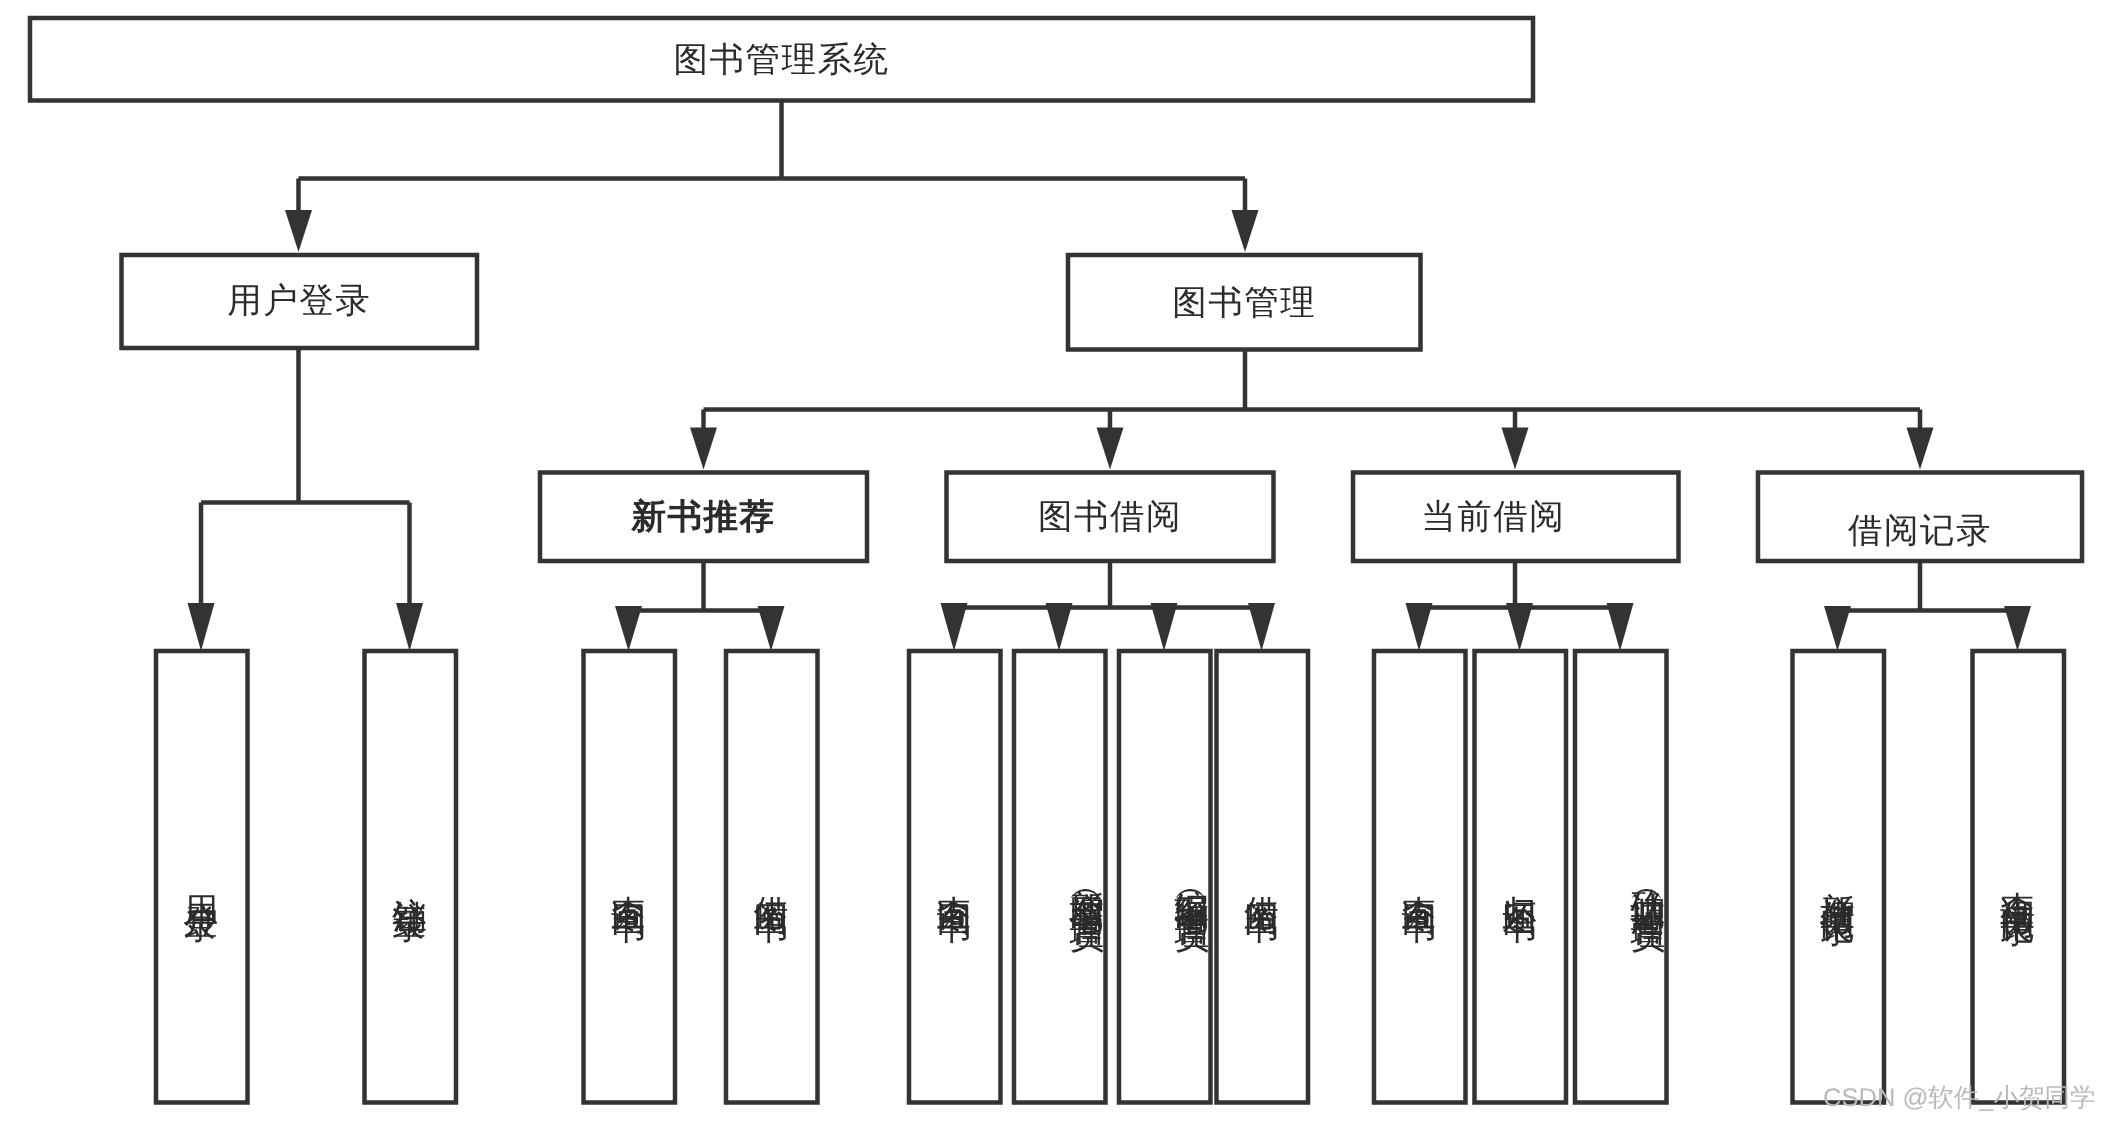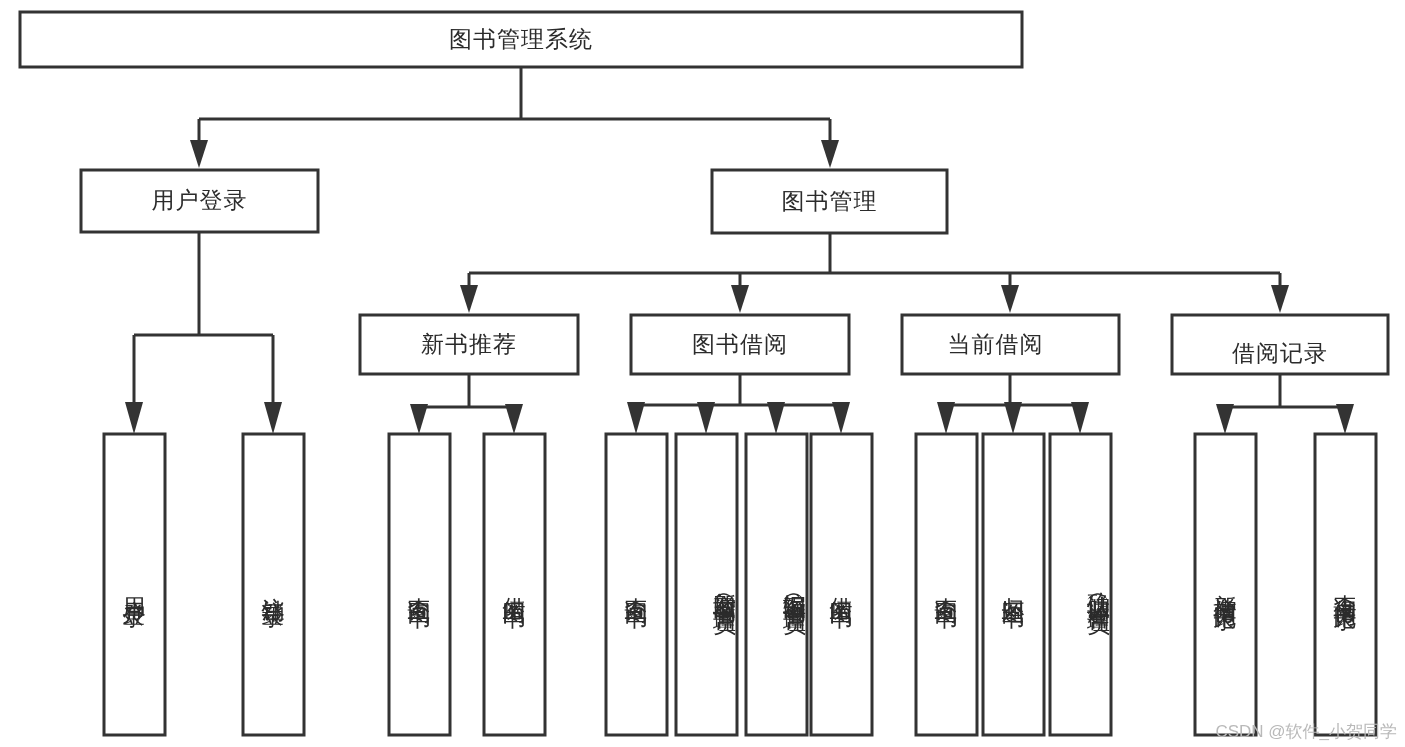--- a/index.html
+++ b/index.html
@@ -177,21 +177,21 @@
     <rect class="node-rect" x="1050" y="434" width="61" height="301"></rect>
     <rect class="node-rect" x="1195" y="434" width="61" height="301"></rect>
     <rect class="node-rect" x="1315" y="434" width="61" height="301"></rect>
   </svg>
 
   <div class="node-label h-label" style="left:20px; top:12px; width:1002px; height:55px;">图书管理系统</div>
 
   <div class="node-label h-label" style="left:81px; top:170px; width:237px; height:62px;">用户登录</div>
   <div class="node-label h-label" style="left:712px; top:170px; width:235px; height:63px;font-family:Liberation Serif, serif;">图书管理</div>
 
-  <div class="node-label h-label" style="left:360px; top:315px; width:218px; height:59px;">新书推荐</div>
+  <div class="node-label h-label" style="left:360px; top:315px; width:218px; height:59px;font-weight:bold;">新书推荐</div>
   <div class="node-label h-label" style="left:631px; top:315px; width:218px; height:59px;">图书借阅</div>
   <div class="node-label h-label" style="left:902px; top:315px; width:187px; height:59px;">当前借阅</div>
   <div class="node-label h-label" style="left:1172px; top:315px; width:216px; height:77px;">借阅记录</div>
 
   <div class="node-label v-label mid" style="left:104px; top:434px; width:61px; height:301px;">用户登录</div>
   <div class="node-label v-label mid" style="left:243px; top:434px; width:61px; height:301px;">注销登录</div>
   <div class="node-label v-label mid" style="left:389px; top:434px; width:61px; height:301px;">查询图书</div>
   <div class="node-label v-label mid" style="left:484px; top:434px; width:61px; height:301px;">借阅图书</div>
   <div class="node-label v-label mid" style="left:606px; top:434px; width:61px; height:301px;">查询图书</div>
   <div class="node-label v-label" style="left:676px; top:434px; width:61px; height:301px;">新增图书（管理员）</div>

